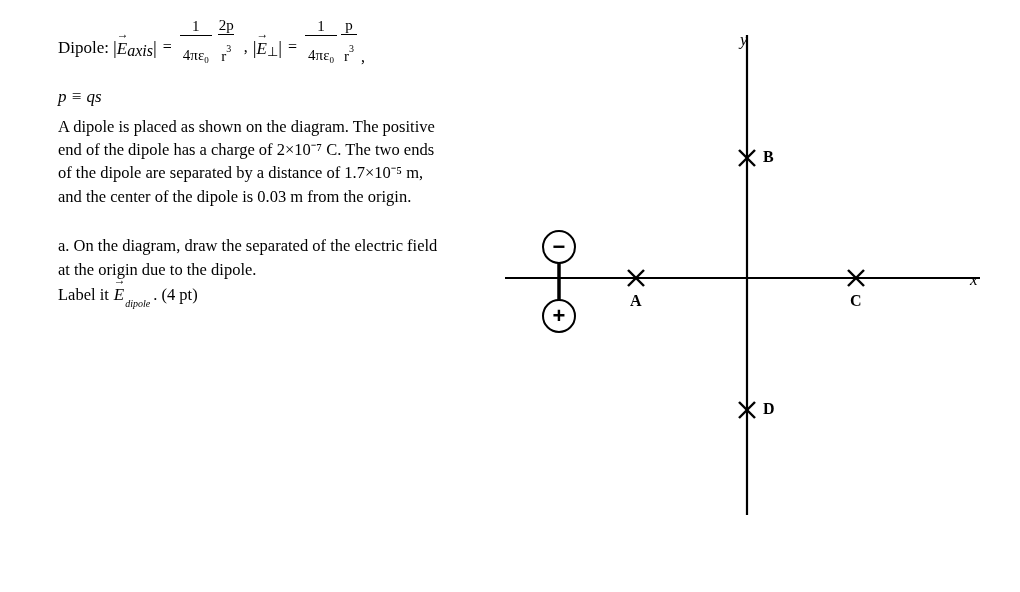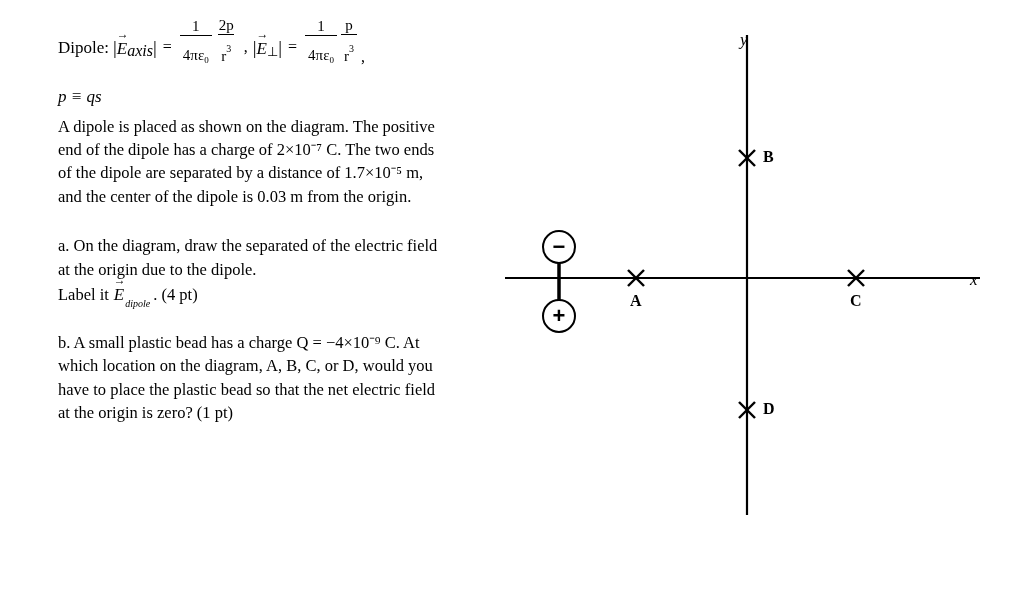--- a/index.html
+++ b/index.html
@@ -208,21 +208,20 @@
 
     <div class="label-line" style="margin-top:2px;">
       <span>Label it</span>
       <span style="width:5px"></span>
       <span class="vec">E</span>
       <span class="dipole-sub">dipole</span>
       <span style="width:4px"></span>
       <span>. (4 pt)</span>
     </div>
 
-    <div class="para b">b. A small plastic bead has a charge Q = −4×10⁻⁹ C. At which location on the diagram, A, B, C, or D, would you have to place the plastic bead so that the net electric field at the origin is zero? (1 pt)</div>
   </div>
 
 
   <div class="diagram">
     <svg width="560" height="520" viewBox="0 0 560 520">
 
       <line x1="45" y1="268" x2="520" y2="268" stroke="#000" stroke-width="2.2"></line>
 
       <line x1="287" y1="25" x2="287" y2="505" stroke="#000" stroke-width="2.2"></line>
 

